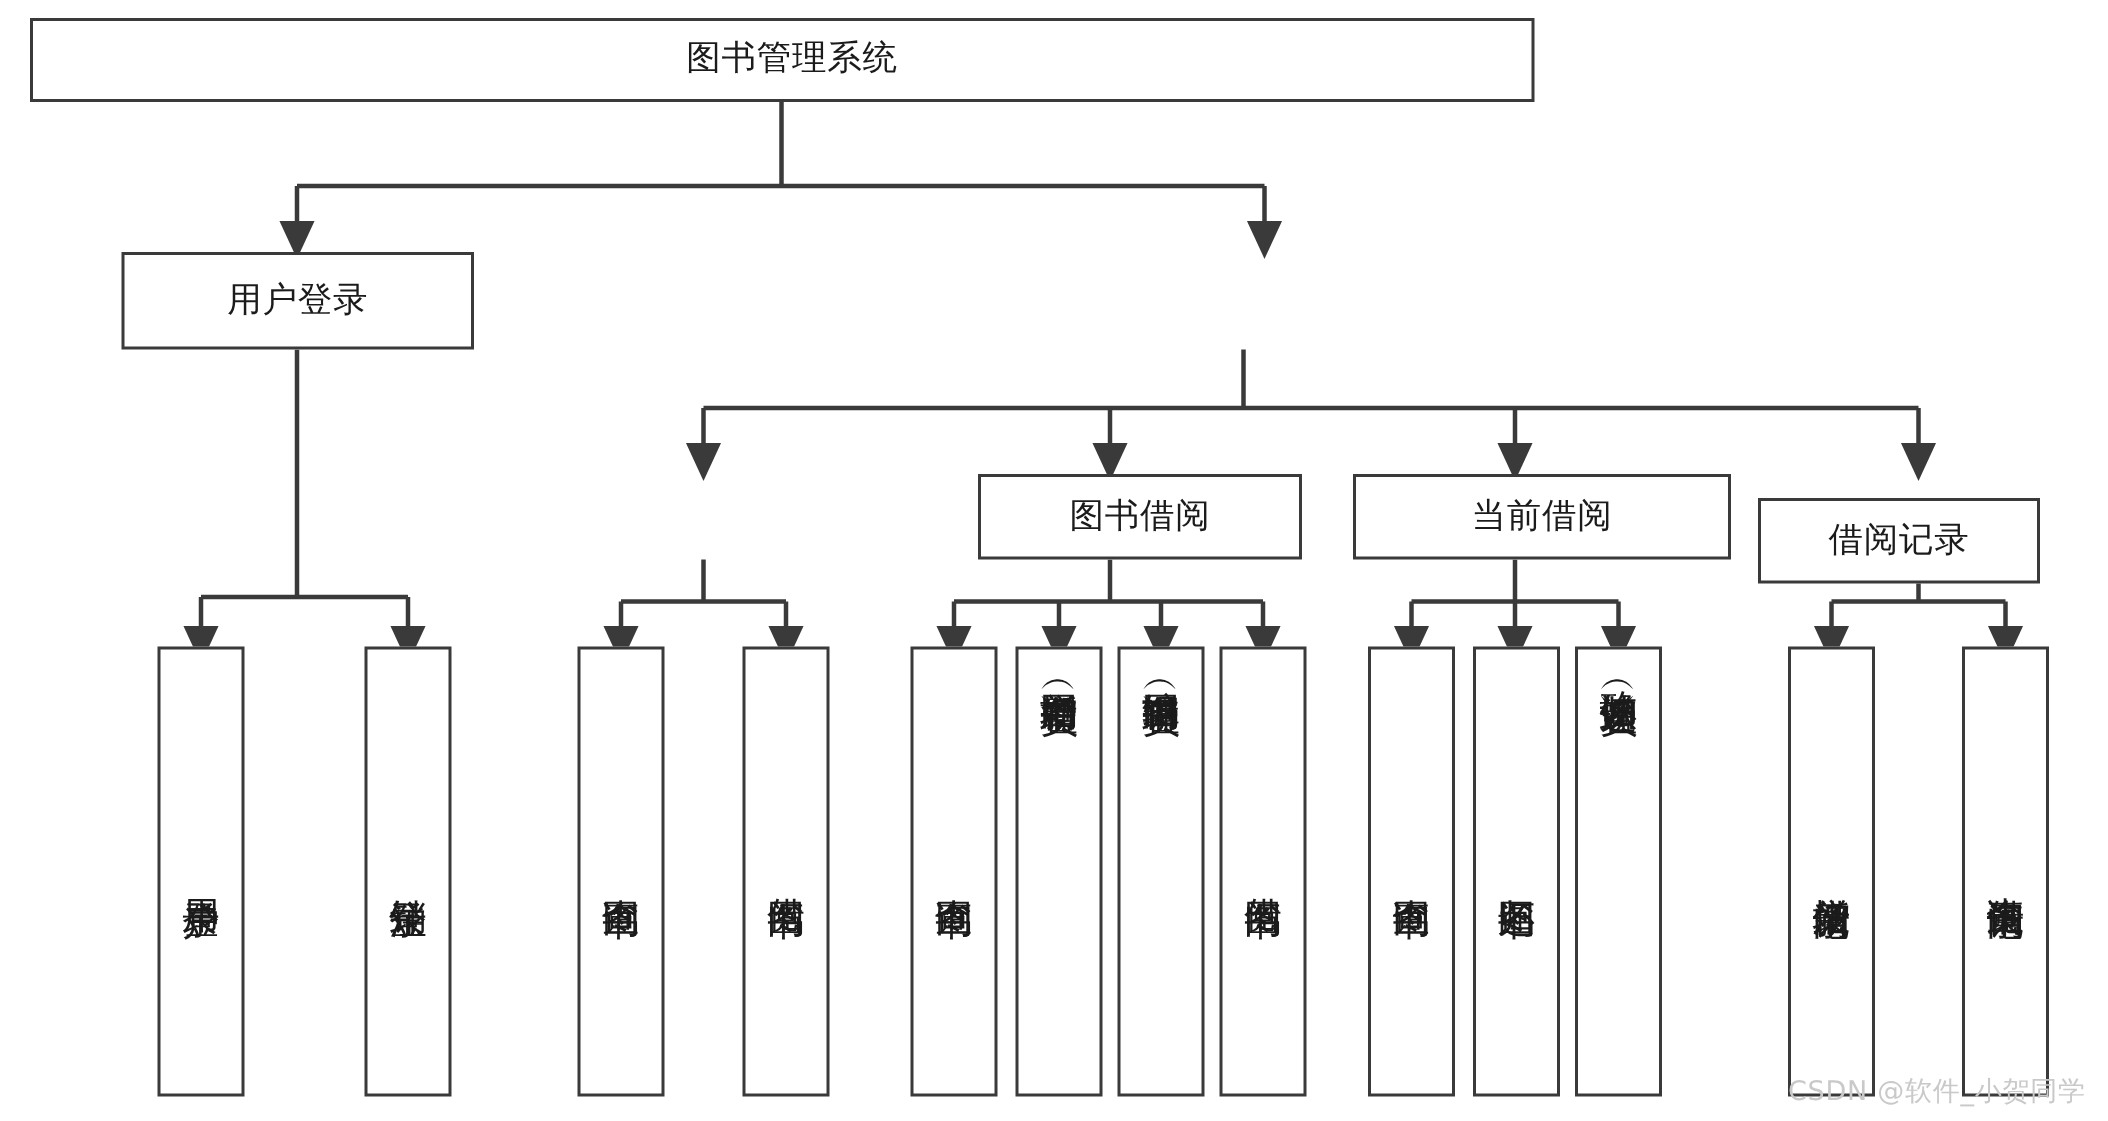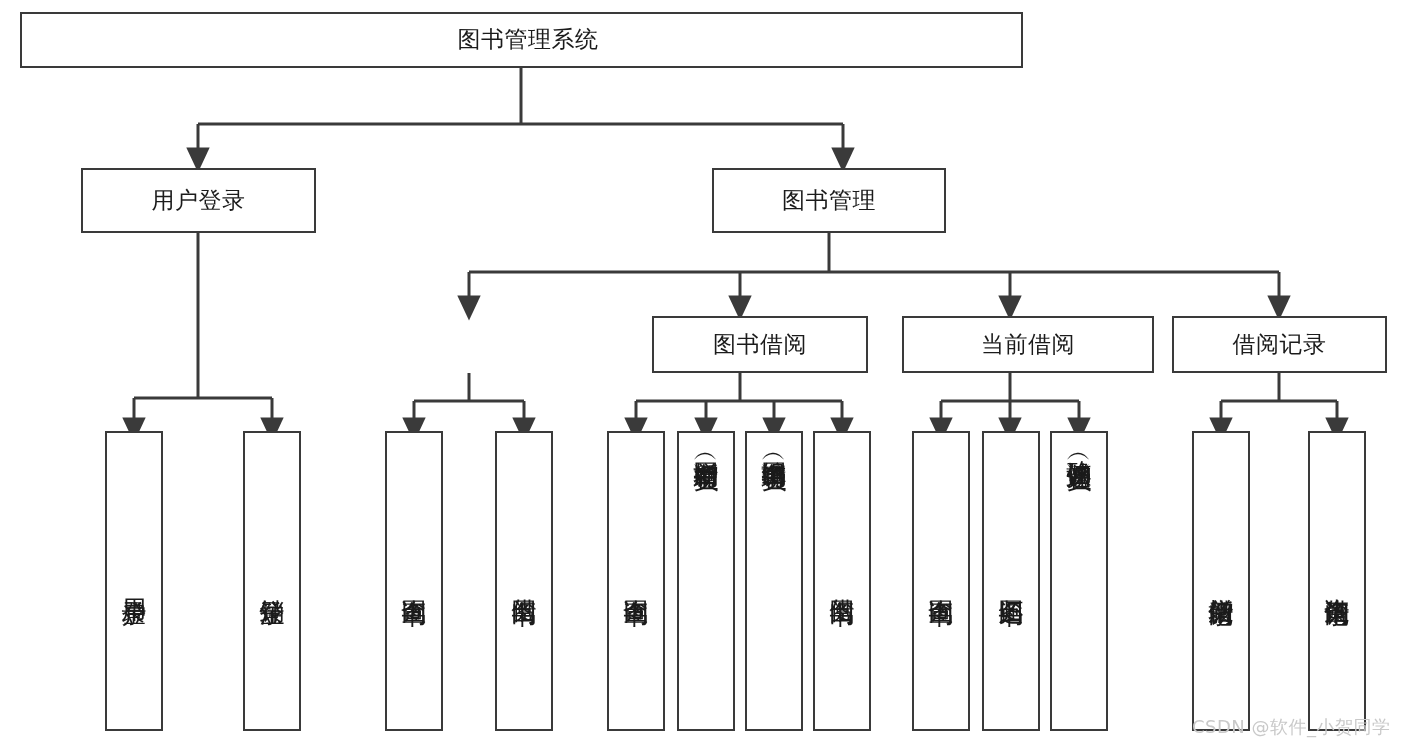--- a/index.html
+++ b/index.html
@@ -130,31 +130,28 @@
     </g>
   </svg>
 
   <div class="node h root" style="left:20px; top:12px; width:1003px; height:56px;padding-left:13px;">
     <span class="label">图书管理系统</span>
   </div>
 
   <div class="node h" style="left:81px; top:168px; width:235px; height:65px;">
     <span class="label">用户登录</span>
   </div>
-  <div class="node h" style="left:712px; top:168px; width:234px; height:65px;">
-    <span class="label">图书管理</span>
-  </div>
 
   <div class="node h" style="left:652px; top:316px; width:216px; height:57px;">
     <span class="label">图书借阅</span>
   </div>
   <div class="node h" style="left:902px; top:316px; width:252px; height:57px;">
     <span class="label">当前借阅</span>
   </div>
-  <div class="node h" style="left:1172px; top:316px; width:215px; height:57px;">
+  <div class="node h" style="left:1172px; top:332px; width:188px; height:57px;">
     <span class="label">借阅记录</span>
   </div>
 
   <div class="node v centered" style="left:105px; top:431px; width:58px; height:300px;">
     <span class="label">用户登录</span>
   </div>
   <div class="node v centered" style="left:243px; top:431px; width:58px; height:300px;">
     <span class="label">注销登录</span>
   </div>
 

